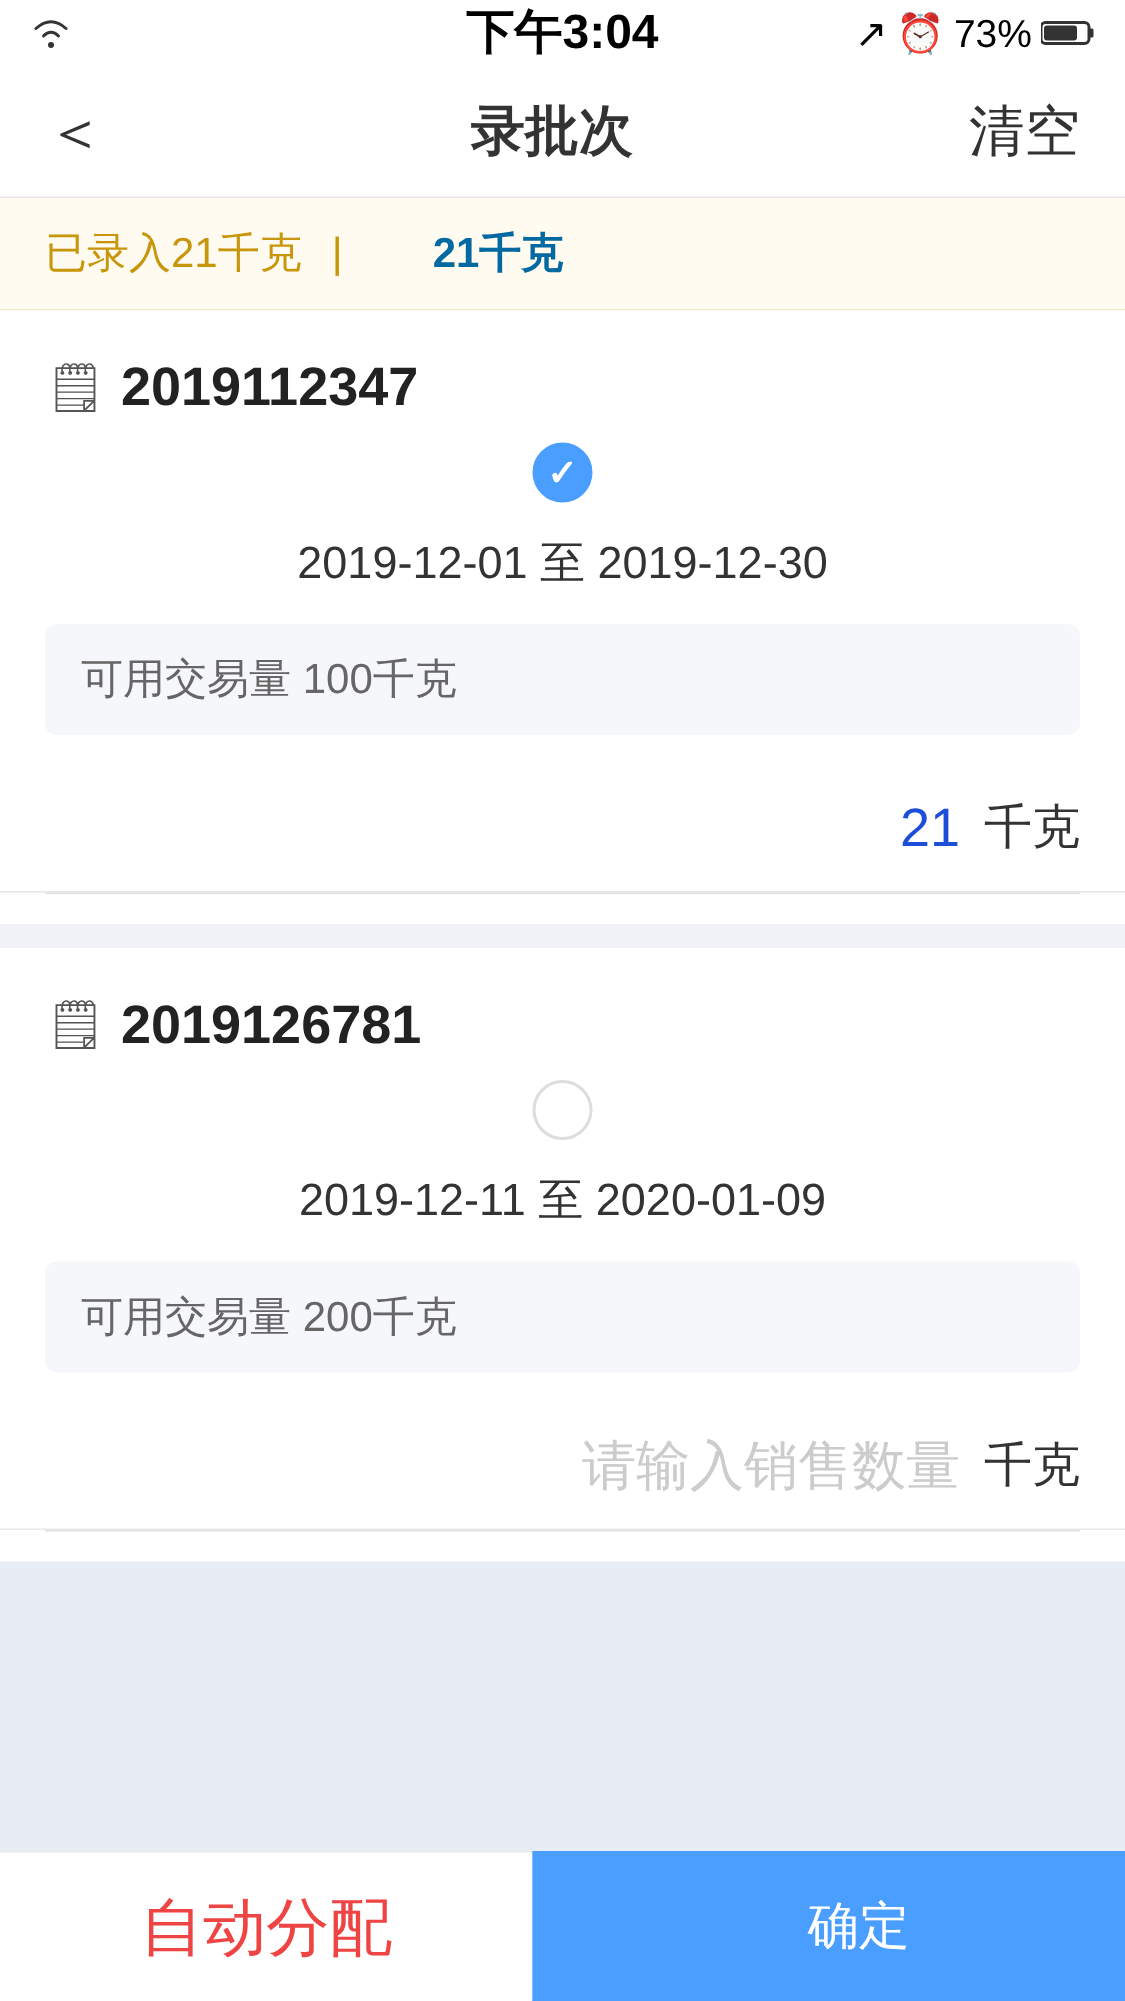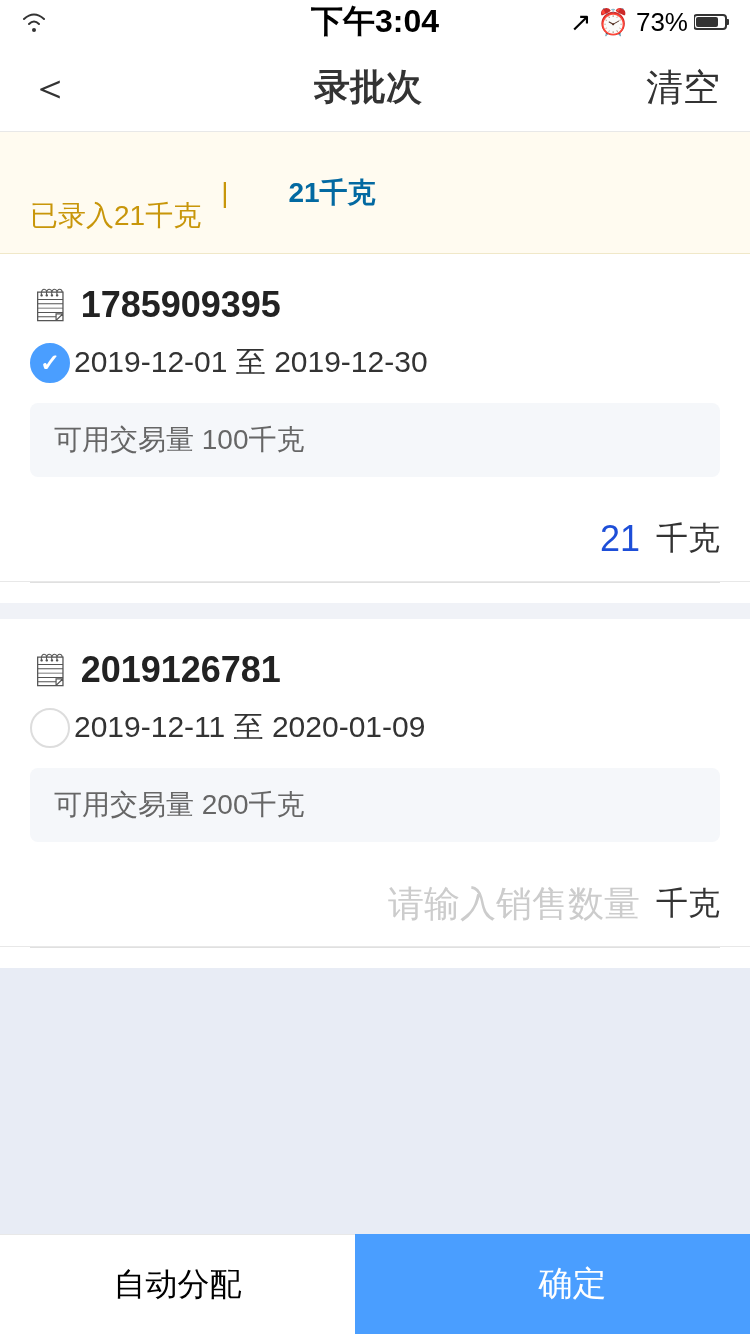--- a/index.html
+++ b/index.html
@@ -77,21 +77,20 @@
       background: #fffbf0;
       padding: 18px 30px;
       display: flex;
       align-items: center;
       gap: 20px;
       border-bottom: 1px solid #f0e8c8;
     }
     .info-banner-text {
       font-size: 28px;
       color: #c8960a;
-      margin-top: 47px;
     }
     .info-banner-divider {
       color: #c8960a;
       font-size: 28px;
     }
     .info-banner-value {
       font-size: 28px;
       color: #0369a1;
       font-weight: 600;
       margin-left: 40px;
@@ -112,22 +111,23 @@
     }
     .batch-id {
       font-size: 36px;
       font-weight: 600;
       color: #222;
     }
 
     .batch-date-row {
       display: flex;
       align-items: center;
-      gap: 4px;
+      gap: 20px;
       margin-bottom: 20px;
+      flex-direction: column;
     }
     .batch-radio {
       width: 40px;
       height: 40px;
       border-radius: 50%;
       border: 2px solid #ddd;
       display: flex;
       align-items: center;
       justify-content: center;
       flex-shrink: 0;
@@ -211,22 +211,22 @@
       width: 750px;
       height: 100px;
       display: flex;
     }
     .bottom-btn-auto {
       flex: 1;
       background: #fff;
       display: flex;
       align-items: center;
       justify-content: center;
-      font-size: 32px;
-      color: #000000;
+      font-size: 42px;
+      color: #ef4444;
       cursor: pointer;
       border-top: 1px solid #e8e8e8;
     }
     .bottom-btn-confirm {
       flex: 1;
       background: #4a9eff;
       display: flex;
       align-items: center;
       justify-content: center;
       font-size: 34px;
@@ -274,21 +274,21 @@
 <div class="info-banner">
   <span class="info-banner-text">已录入21千克</span>
   <span class="info-banner-divider">|</span>
   <span class="info-banner-value">21千克</span>
 </div>
 
 <div class="card-section">
   <div class="batch-card-inner">
     <div class="batch-id-row">
       <span class="batch-icon">🗒</span>
-      <span class="batch-id">1785909395</span>
+      <span class="batch-id">2019112347</span>
     </div>
     <div class="batch-date-row">
       <div class="batch-radio selected"></div>
       <span class="batch-date">2019-12-01 至 2019-12-30</span>
     </div>
     <div class="batch-qty-box">可用交易量 100千克</div>
   </div>
   <div style="height:20px;"></div>
   <div class="batch-input-row">
     <span class="batch-value-display">21</span>

